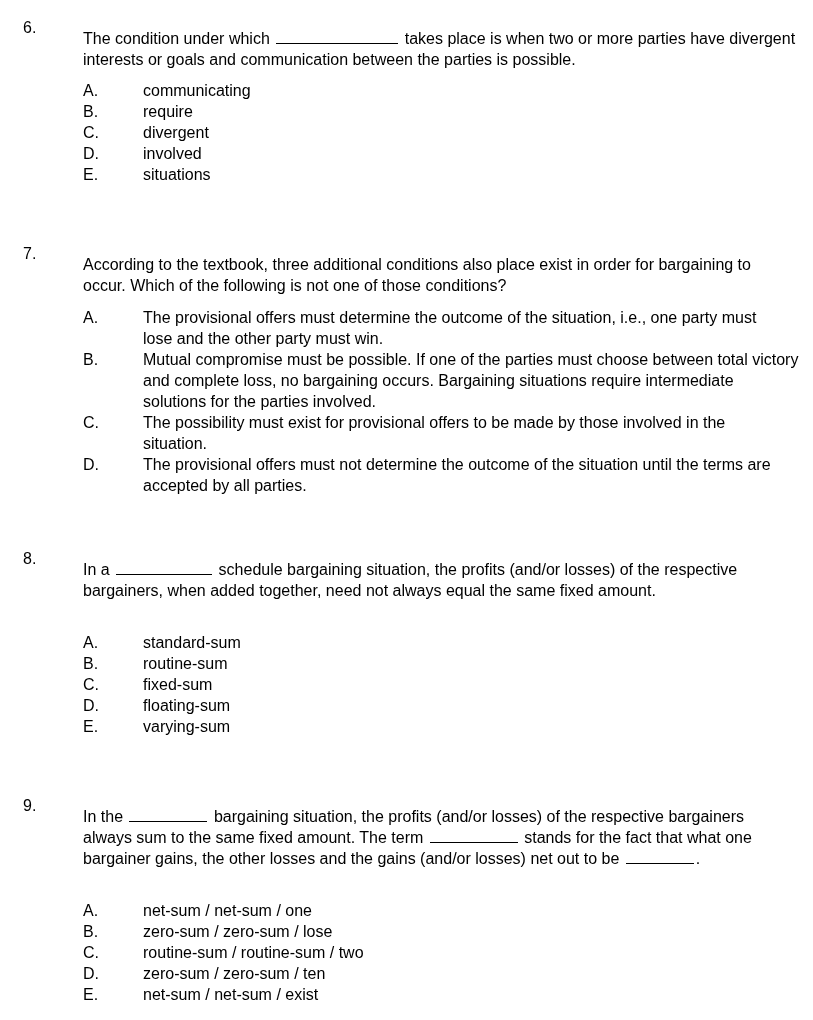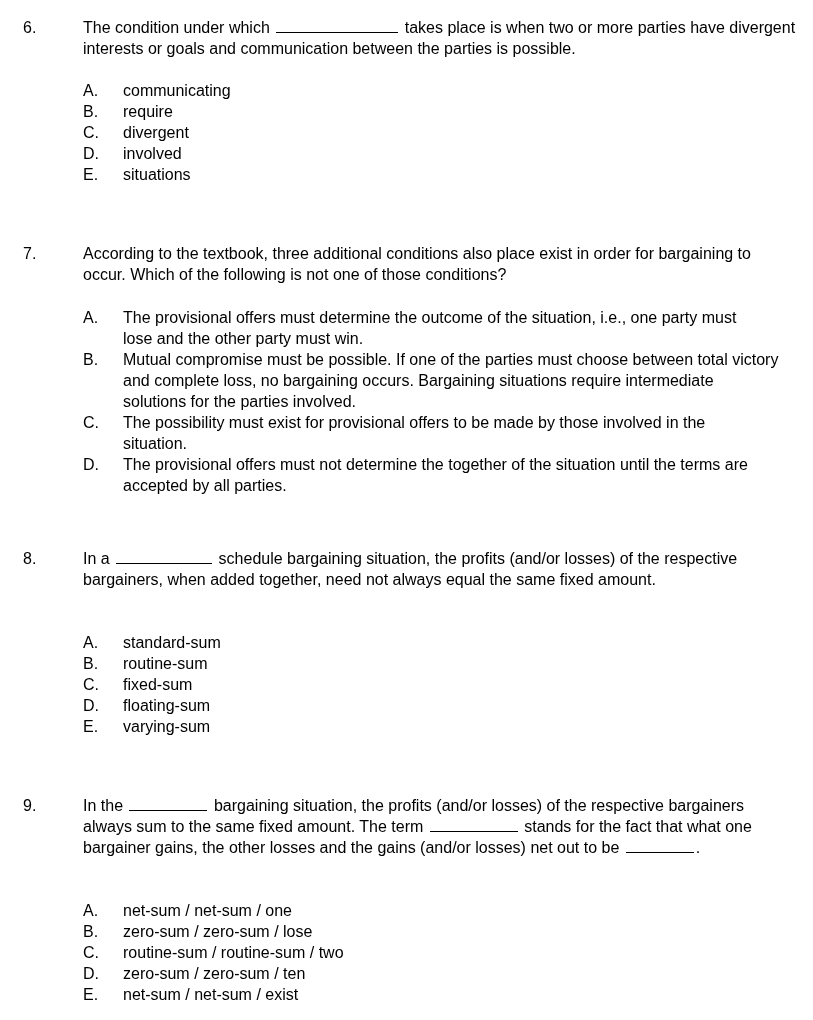--- a/index.html
+++ b/index.html
@@ -3,26 +3,26 @@
   <meta charset="utf-8">
   <style>
     html, body { margin: 0; padding: 0; background: #ffffff; }
     body {
       width: 813px; height: 1020px; overflow: hidden; position: relative;
       font-family: "Liberation Sans", "DejaVu Sans", sans-serif;
       color: #000; font-size: 16px;
     }
     .q { position: absolute; left: 0; width: 813px; }
     .qnum { position: absolute; left: 23px; top: 0; line-height: 21px; }
-    .qtext { position: absolute; left: 83px; top: 0; width: 720px; line-height: 21px; }
+    .qtext { position: absolute; left: 83px; top: 11px; width: 720px; line-height: 21px; }
     .blank { display: inline-block; border-bottom: 1.5px solid #000; height: 15px; vertical-align: baseline; margin: 0 2px; }
     .opts { position: absolute; left: 83px; width: 720px; }
     .opt { position: relative; line-height: 21px; }
     .opt .lt { position: absolute; left: 0; top: 0; }
-    .opt .ot { display: block; margin-left: 40px; }
+    .opt .ot { display: block; margin-left: 60px; }
   </style>
 </head>
 <body>
 
 <div class="q" style="top:17px">
   <div class="qnum">6.</div>
   <div class="qtext"><span>The condition under which</span> <span class="blank" style="width:122px"></span> <span>takes place is when two or more parties have divergent interests or goals and communication between the parties is possible.</span></div>
   <div class="opts" style="top:63px">
     <div class="opt">
         <span class="lt">A.</span>
@@ -58,21 +58,21 @@
     <div class="opt">
         <span class="lt">B.</span>
         <span class="ot" style="width:656px">Mutual compromise must be possible. If one of the parties must choose between total victory and complete loss, no bargaining occurs. Bargaining situations require intermediate solutions for the parties involved.</span>
       </div>
     <div class="opt">
         <span class="lt">C.</span>
         <span class="ot" style="width:650px">The possibility must exist for provisional offers to be made by those involved in the situation.</span>
       </div>
     <div class="opt">
         <span class="lt">D.</span>
-        <span class="ot" style="width:650px">The provisional offers must not determine the together of the situation until the terms are accepted by all parties.</span>
+        <span class="ot" style="width:650px">The provisional offers must not determine the outcome of the situation until the terms are accepted by all parties.</span>
       </div>
   </div>
 </div>
 
 <div class="q" style="top:548px">
   <div class="qnum">8.</div>
   <div class="qtext" style="width:680px"><span>In a</span> <span class="blank" style="width:96px"></span> <span>schedule bargaining situation, the profits (and/or losses) of the respective bargainers, when added together, need not always equal the same fixed amount.</span></div>
   <div class="opts" style="top:84px">
     <div class="opt">
         <span class="lt">A.</span>

